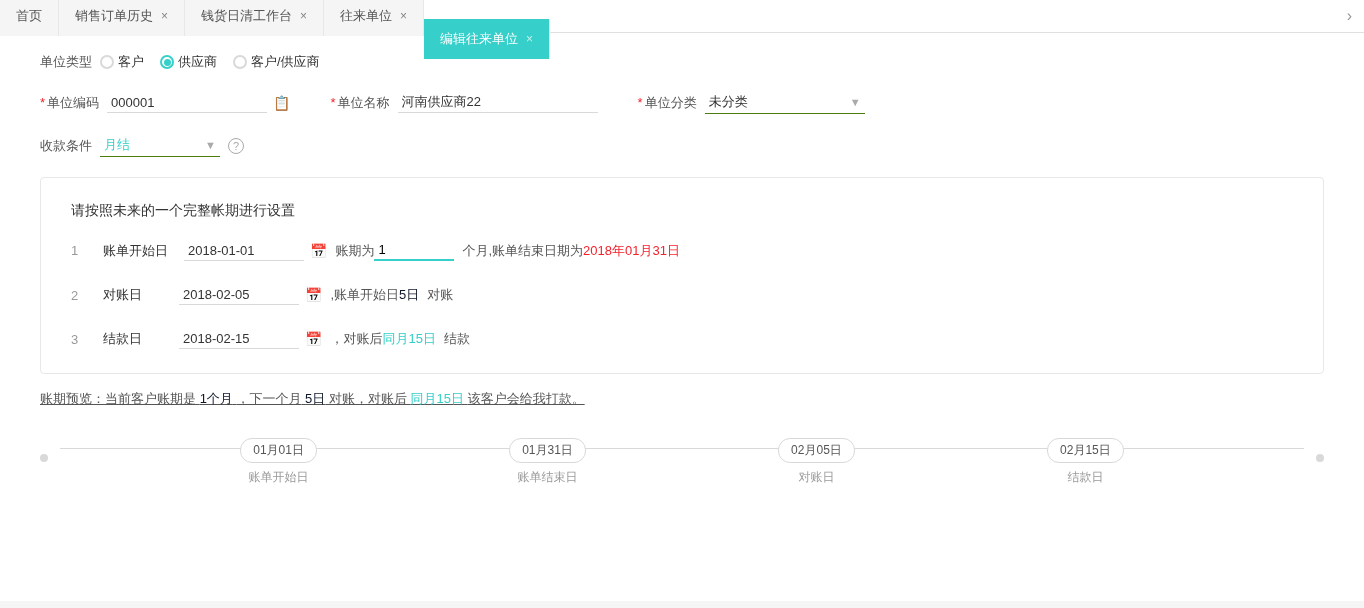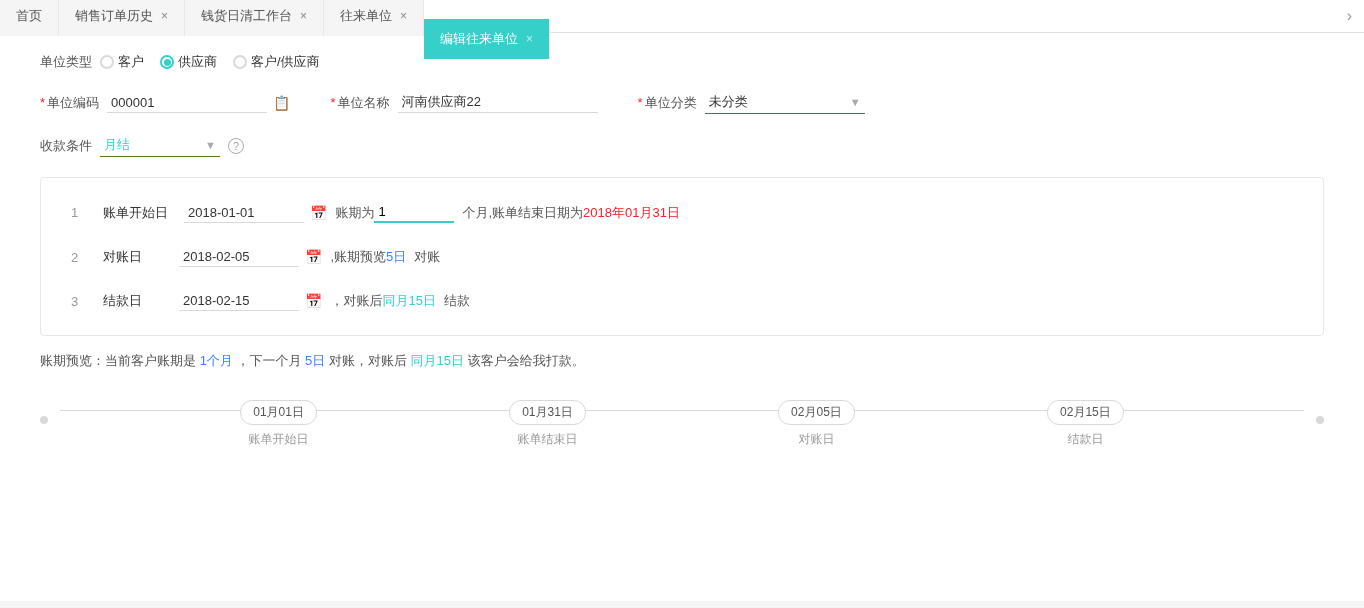--- a/index.html
+++ b/index.html
@@ -204,31 +204,32 @@
     }
     .period-desc {
       color: #555;
       margin-left: 8px;
       font-size: 13px;
     }
     .highlight-red {
       color: #f5222d;
     }
     .highlight-orange {
-      color: #3b82f6;
+      color: #0f172a;
     }
     .highlight-teal {
       color: #36cfc9;
     }
 
     
     .preview-text {
       font-size: 13px;
       color: #555;
       margin-bottom: 20px;
+      text-decoration: underline;
     }
 
     
     .timeline-wrapper {
       display: flex;
       align-items: flex-start;
       padding: 10px 0;
       position: relative;
     }
     .timeline-line {
@@ -354,38 +355,39 @@
       <span class="form-label">收款条件</span>
       <div class="dropdown-wrapper">
         <span class="dropdown-value">月结</span>
         <span class="dropdown-arrow">▼</span>
       </div>
       <div class="help-icon">?</div>
     </div>
   </div>
 
   <div class="period-box">
+    <div class="period-title">请按照未来的一个完整帐期进行设置</div>
 
     <div class="period-row">
       <span class="period-num">1</span>
       <span class="period-row-label">账单开始日</span>
       <input class="form-input" type="text" style="width: 120px; border-bottom: 1px solid rgb(217, 217, 217);" value="2018-01-01">
       <span class="cal-icon">📅</span>
       <span class="period-desc">账期为</span>
       <input class="period-input" type="text" style="width: 80px;" value="1">
       <span class="period-desc">个月,账单结束日期为</span>
       <span class="highlight-red">2018年01月31日</span>
     </div>
 
     <div class="period-row">
       <span class="period-num">2</span>
       <span class="period-row-label">对账日</span>
       <input class="form-input" type="text" style="width: 120px; border-bottom: 1px solid rgb(217, 217, 217);" value="2018-02-05">
       <span class="cal-icon">📅</span>
-      <span class="period-desc">,账期预览</span>
+      <span class="period-desc">,账单开始日</span>
       <span class="highlight-orange">5日</span>
       <span class="period-desc">对账</span>
     </div>
 
     <div class="period-row" style="margin-bottom:0;">
       <span class="period-num">3</span>
       <span class="period-row-label">结款日</span>
       <input class="form-input" type="text" style="width: 120px; border-bottom: 1px solid rgb(217, 217, 217);" value="2018-02-15">
       <span class="cal-icon">📅</span>
       <span class="period-desc">，对账后</span>

